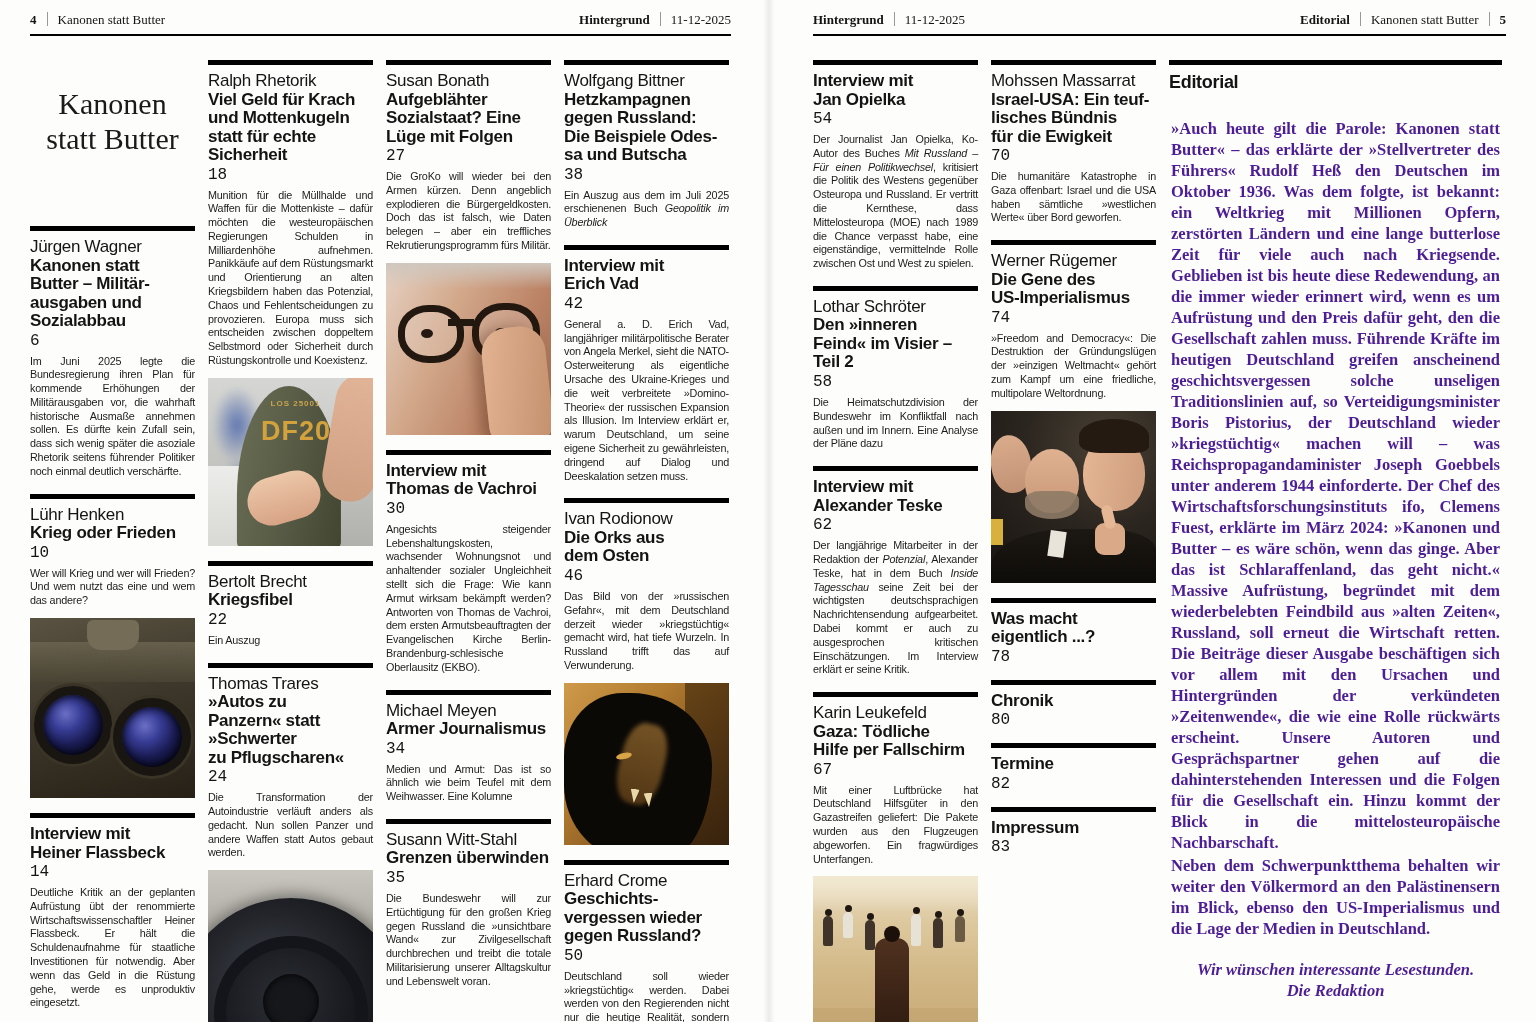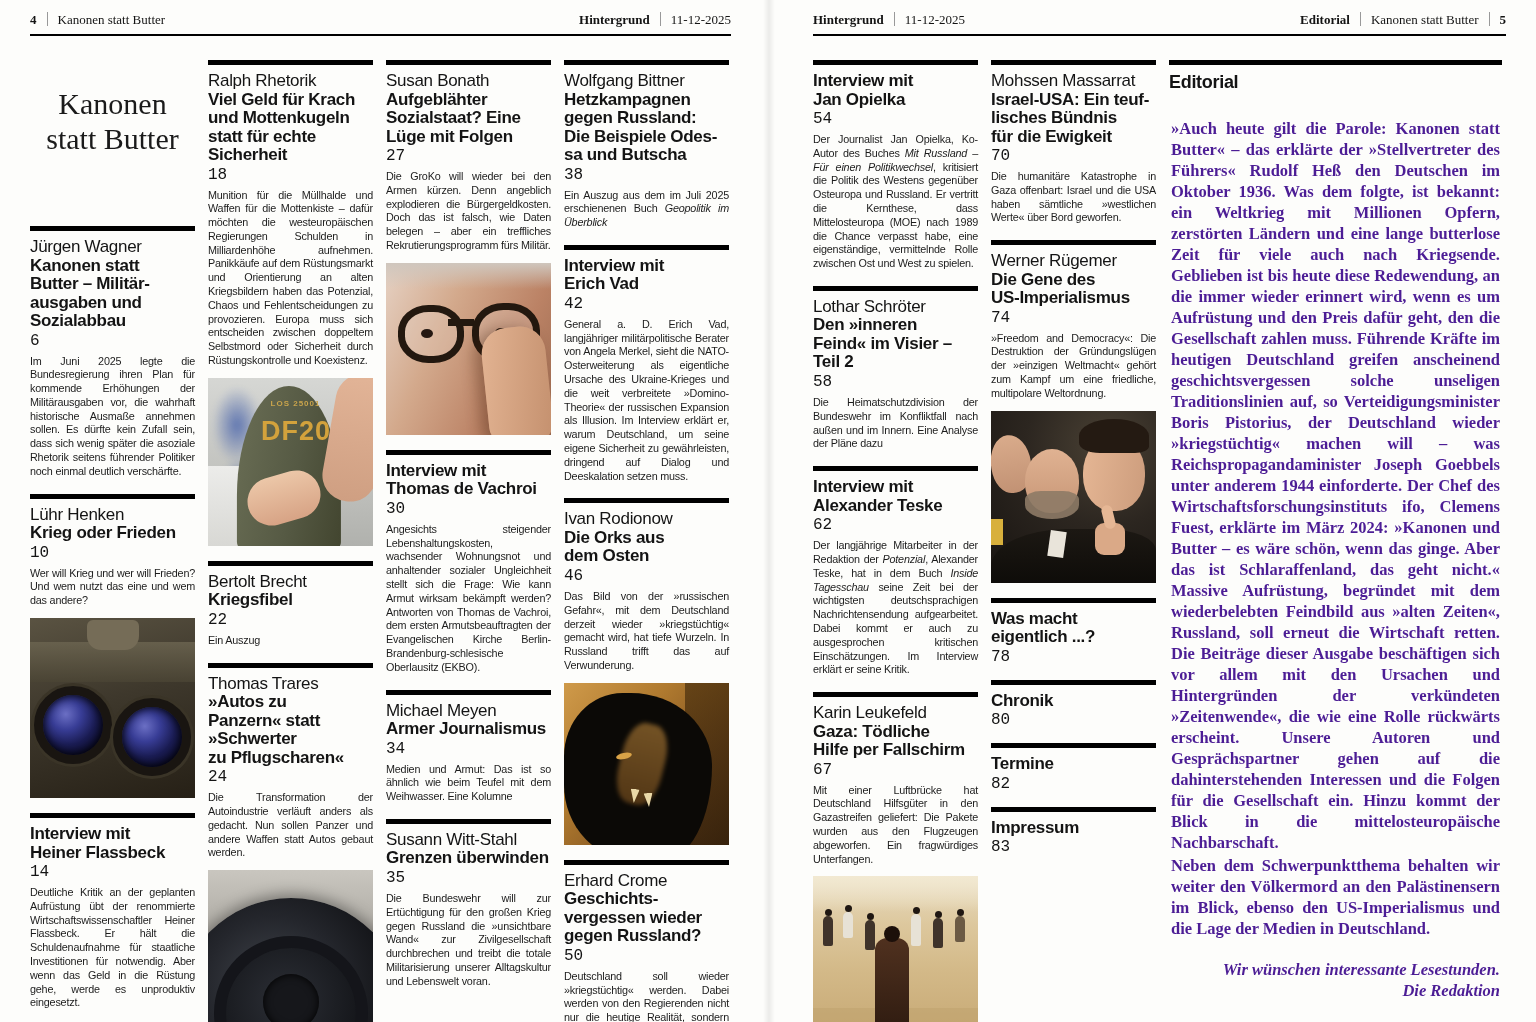--- a/index.html
+++ b/index.html
@@ -34,21 +34,21 @@
   .pagenum{font-family:Liberation Mono, monospace;font-size:16px;line-height:16px;margin:2px 0 6px;}
   .desc{font-size:10.8px;line-height:13.8px;letter-spacing:-0.2px;text-align:justify;
         margin:2px 0 0;color:#1c1c1c;hyphens:auto;-webkit-hyphens:auto;}
   .desc em{margin-top:40px;}
 
   
   .editorial{width:333px;flex:none;}
   .editorial h2{font-size:18px;line-height:20px;font-weight:700;letter-spacing:-0.3px;margin:0 0 26px;}
   .editorial p{font-family:"Liberation Serif",serif;font-size:16.5px;line-height:21px;
                text-align:justify;margin:2px;hyphens:auto;-webkit-hyphens:auto;color:#4c1d95;font-weight:bold;}
-  .editorial .signoff{margin-top:20px;font-style:italic;text-align:right;}
+  .editorial .signoff{margin-top:20px;font-style:italic;text-align:center;}
 
   
   .photo{position:relative;overflow:hidden;margin-top:10px;width:100%;}
   .photo i{display:block;position:absolute;}
 
   .photo-binoculars{height:180px;background:linear-gradient(165deg,#5a5342 0%,#3e382c 45%,#262016 100%);}
   .photo-binoculars .bar{left:0;top:24px;width:100%;height:40px;background:linear-gradient(#6b6450,#4a4434);opacity:.85;}
   .photo-binoculars .mount{left:50%;top:2px;transform:translateX(-50%);width:52px;height:30px;background:#756c57;border-radius:6px 6px 14px 14px;}
   .photo-binoculars .lens{width:60px;height:60px;border-radius:50%;border:9px solid #191511;
       background:radial-gradient(circle at 38% 32%,#6b6fc4 0%,#383d96 28%,#1b1d55 55%,#07071f 85%);

